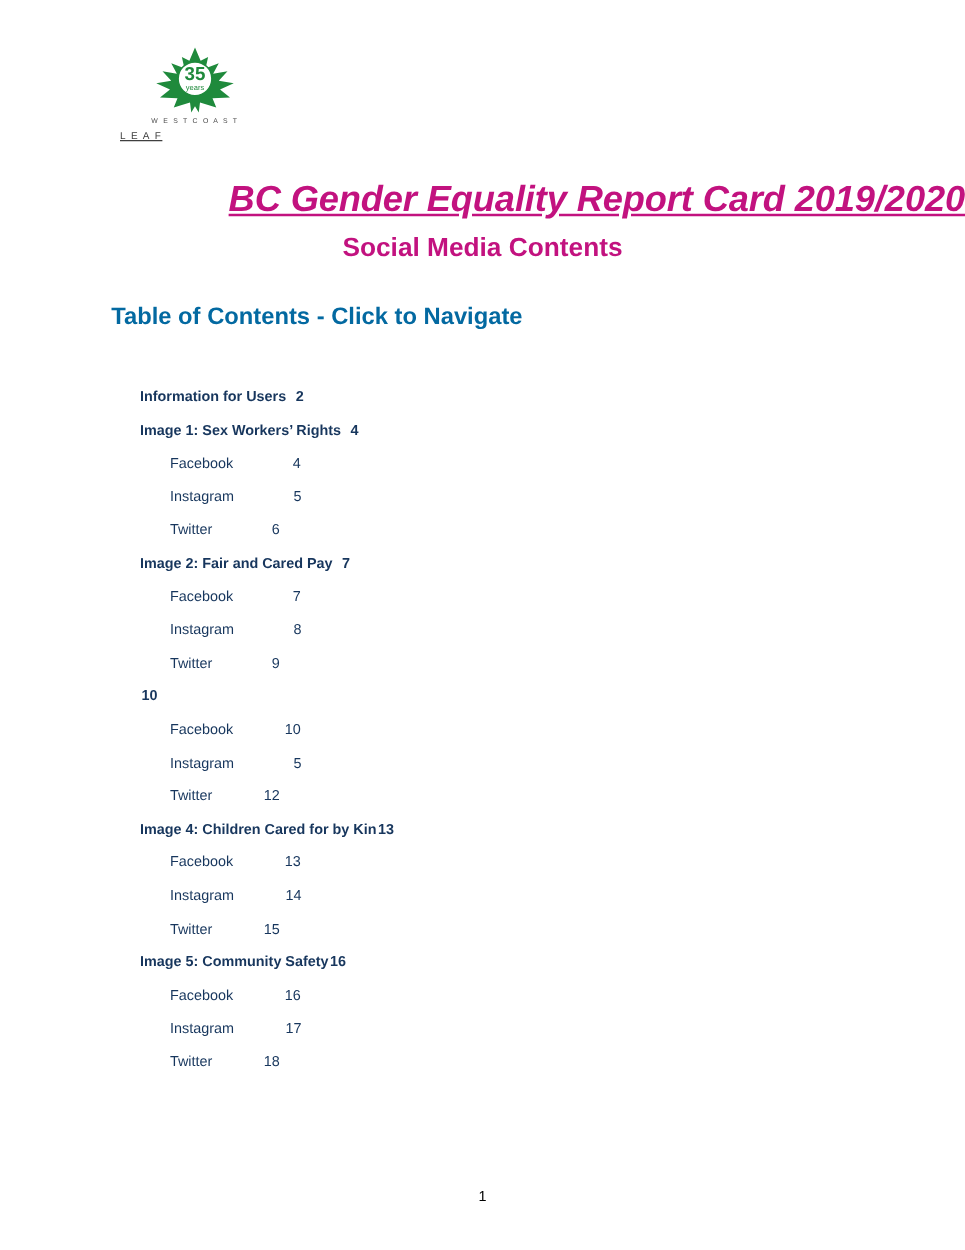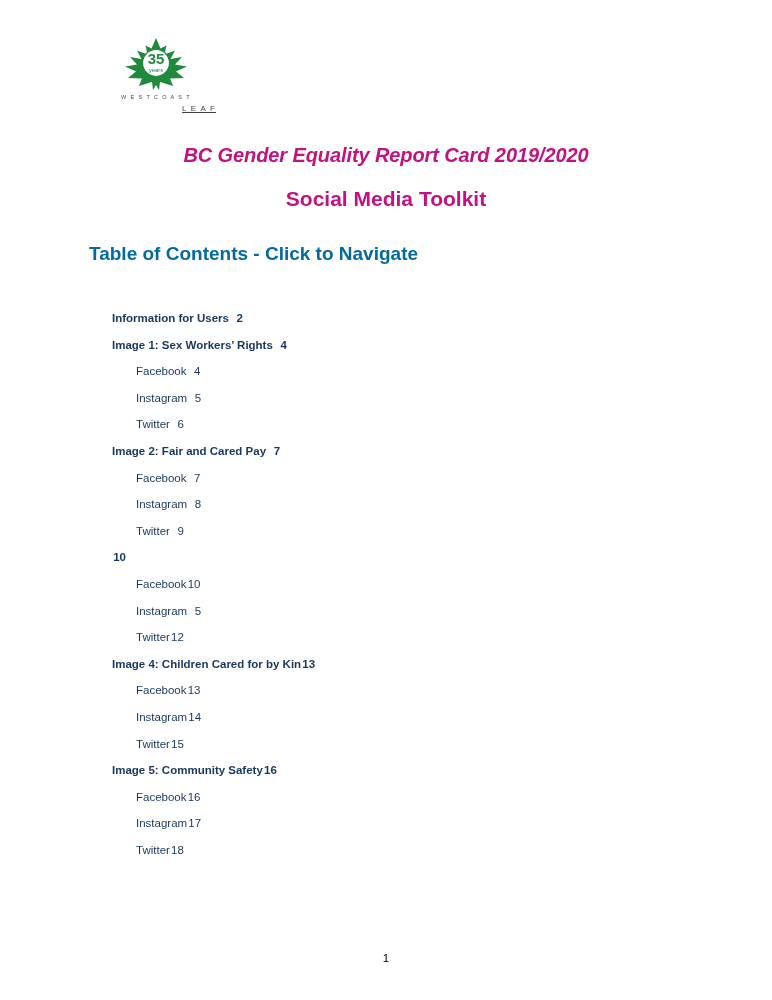--- a/index.html
+++ b/index.html
@@ -43,41 +43,42 @@
     font-size: 5.5px;
     letter-spacing: 1.4px;
     color: #4a4a4a;
     font-family: "Liberation Sans", sans-serif;
   }
   .logo-caption2 {
     position: absolute;
     left: 0;
     top: 68px;
     width: 120px;
-    text-align: right;
+    text-align: left;
     font-size: 8px;
     letter-spacing: 1.2px;
     color: #3f3f3f;
     font-family: "Liberation Sans", sans-serif;
     text-decoration: underline;
   }
 
   
   .doc-title {
     position: absolute;
     left: 0;
     top: 144px;
     width: 772px;
-    text-align: center;
-    font-size: 20px;
+    text-align: right;
+    font-size: 29px;
     font-weight: bold;
     font-style: italic;
     color: #c2127f;
     font-family: "Liberation Sans", sans-serif;
     letter-spacing: -0.1px;
+    text-decoration: underline;
   }
   .doc-subtitle {
     position: absolute;
     left: 0;
     top: 187px;
     width: 772px;
     text-align: center;
     font-size: 21px;
     font-weight: bold;
     color: #c2127f;
@@ -108,20 +109,21 @@
     cursor: pointer;
   }
   .toc-row.level-1 .toc-label,
   .toc-row.level-1 .toc-page {
     font-size: 11.5px;
     font-weight: bold;
     color: #17365d;
   }
   .toc-row.level-2 {
     padding-left: 24px;
+    gap: 40px;
   }
   .toc-row.level-2 .toc-label,
   .toc-row.level-2 .toc-page {
     font-size: 11.5px;
     font-weight: normal;
     color: #17365d;
   }
   .toc-label {
     white-space: nowrap;
   }
@@ -154,21 +156,21 @@
       <circle cx="60" cy="27" r="13.5" fill="#ffffff"></circle>
       <circle cx="60" cy="27" r="13.5" fill="none" stroke="#1f8a3c" stroke-width="1.2"></circle>
       <text x="60" y="28" text-anchor="middle" font-family="Liberation Sans, sans-serif" font-size="15" font-weight="bold" fill="#1f8a3c">35</text>
       <text x="60" y="36" text-anchor="middle" font-family="Liberation Sans, sans-serif" font-size="6" fill="#1f8a3c">years</text>
     </svg>
     <div class="logo-caption">W E S T   C O A S T</div>
     <div class="logo-caption2">L E A F</div>
   </div>
 
   <div class="doc-title">BC Gender Equality Report Card 2019/2020</div>
-  <div class="doc-subtitle">Social Media Toolkit</div>
+  <div class="doc-subtitle">Social Media Contents</div>
   <div class="toc-heading">Table of Contents - Click to Navigate</div>
 
   <div class="toc" id="toc-list">
       <div class="toc-row level-1">
         <span class="toc-label">Information for Users</span>
         <span class="toc-page">2</span>
       </div>
       <div class="toc-row level-1">
         <span class="toc-label">Image 1: Sex Workers’ Rights</span>
         <span class="toc-page">4</span>

